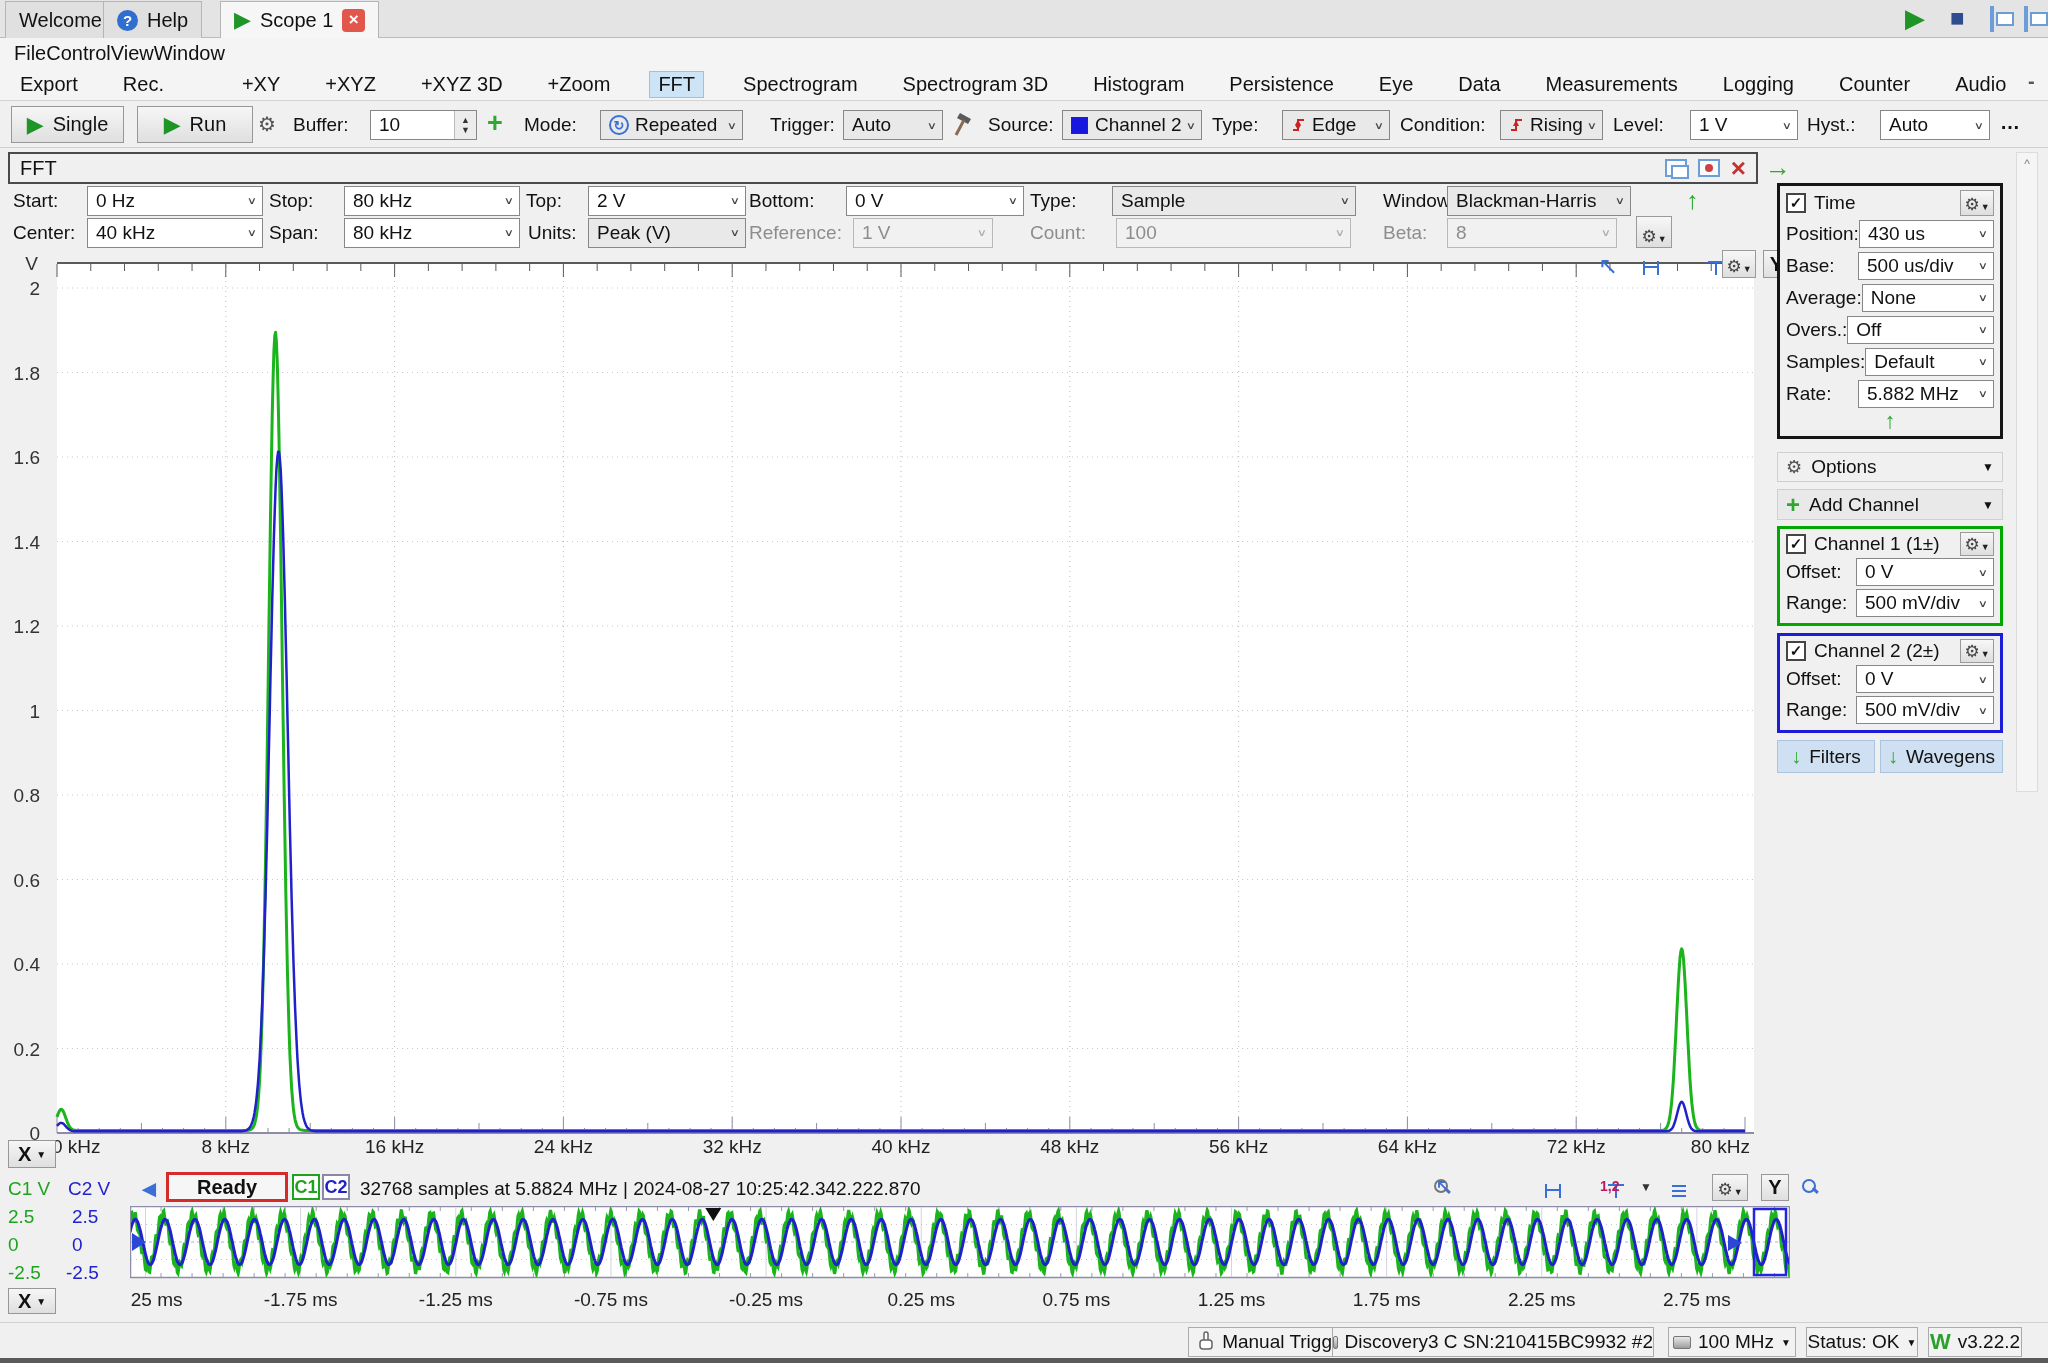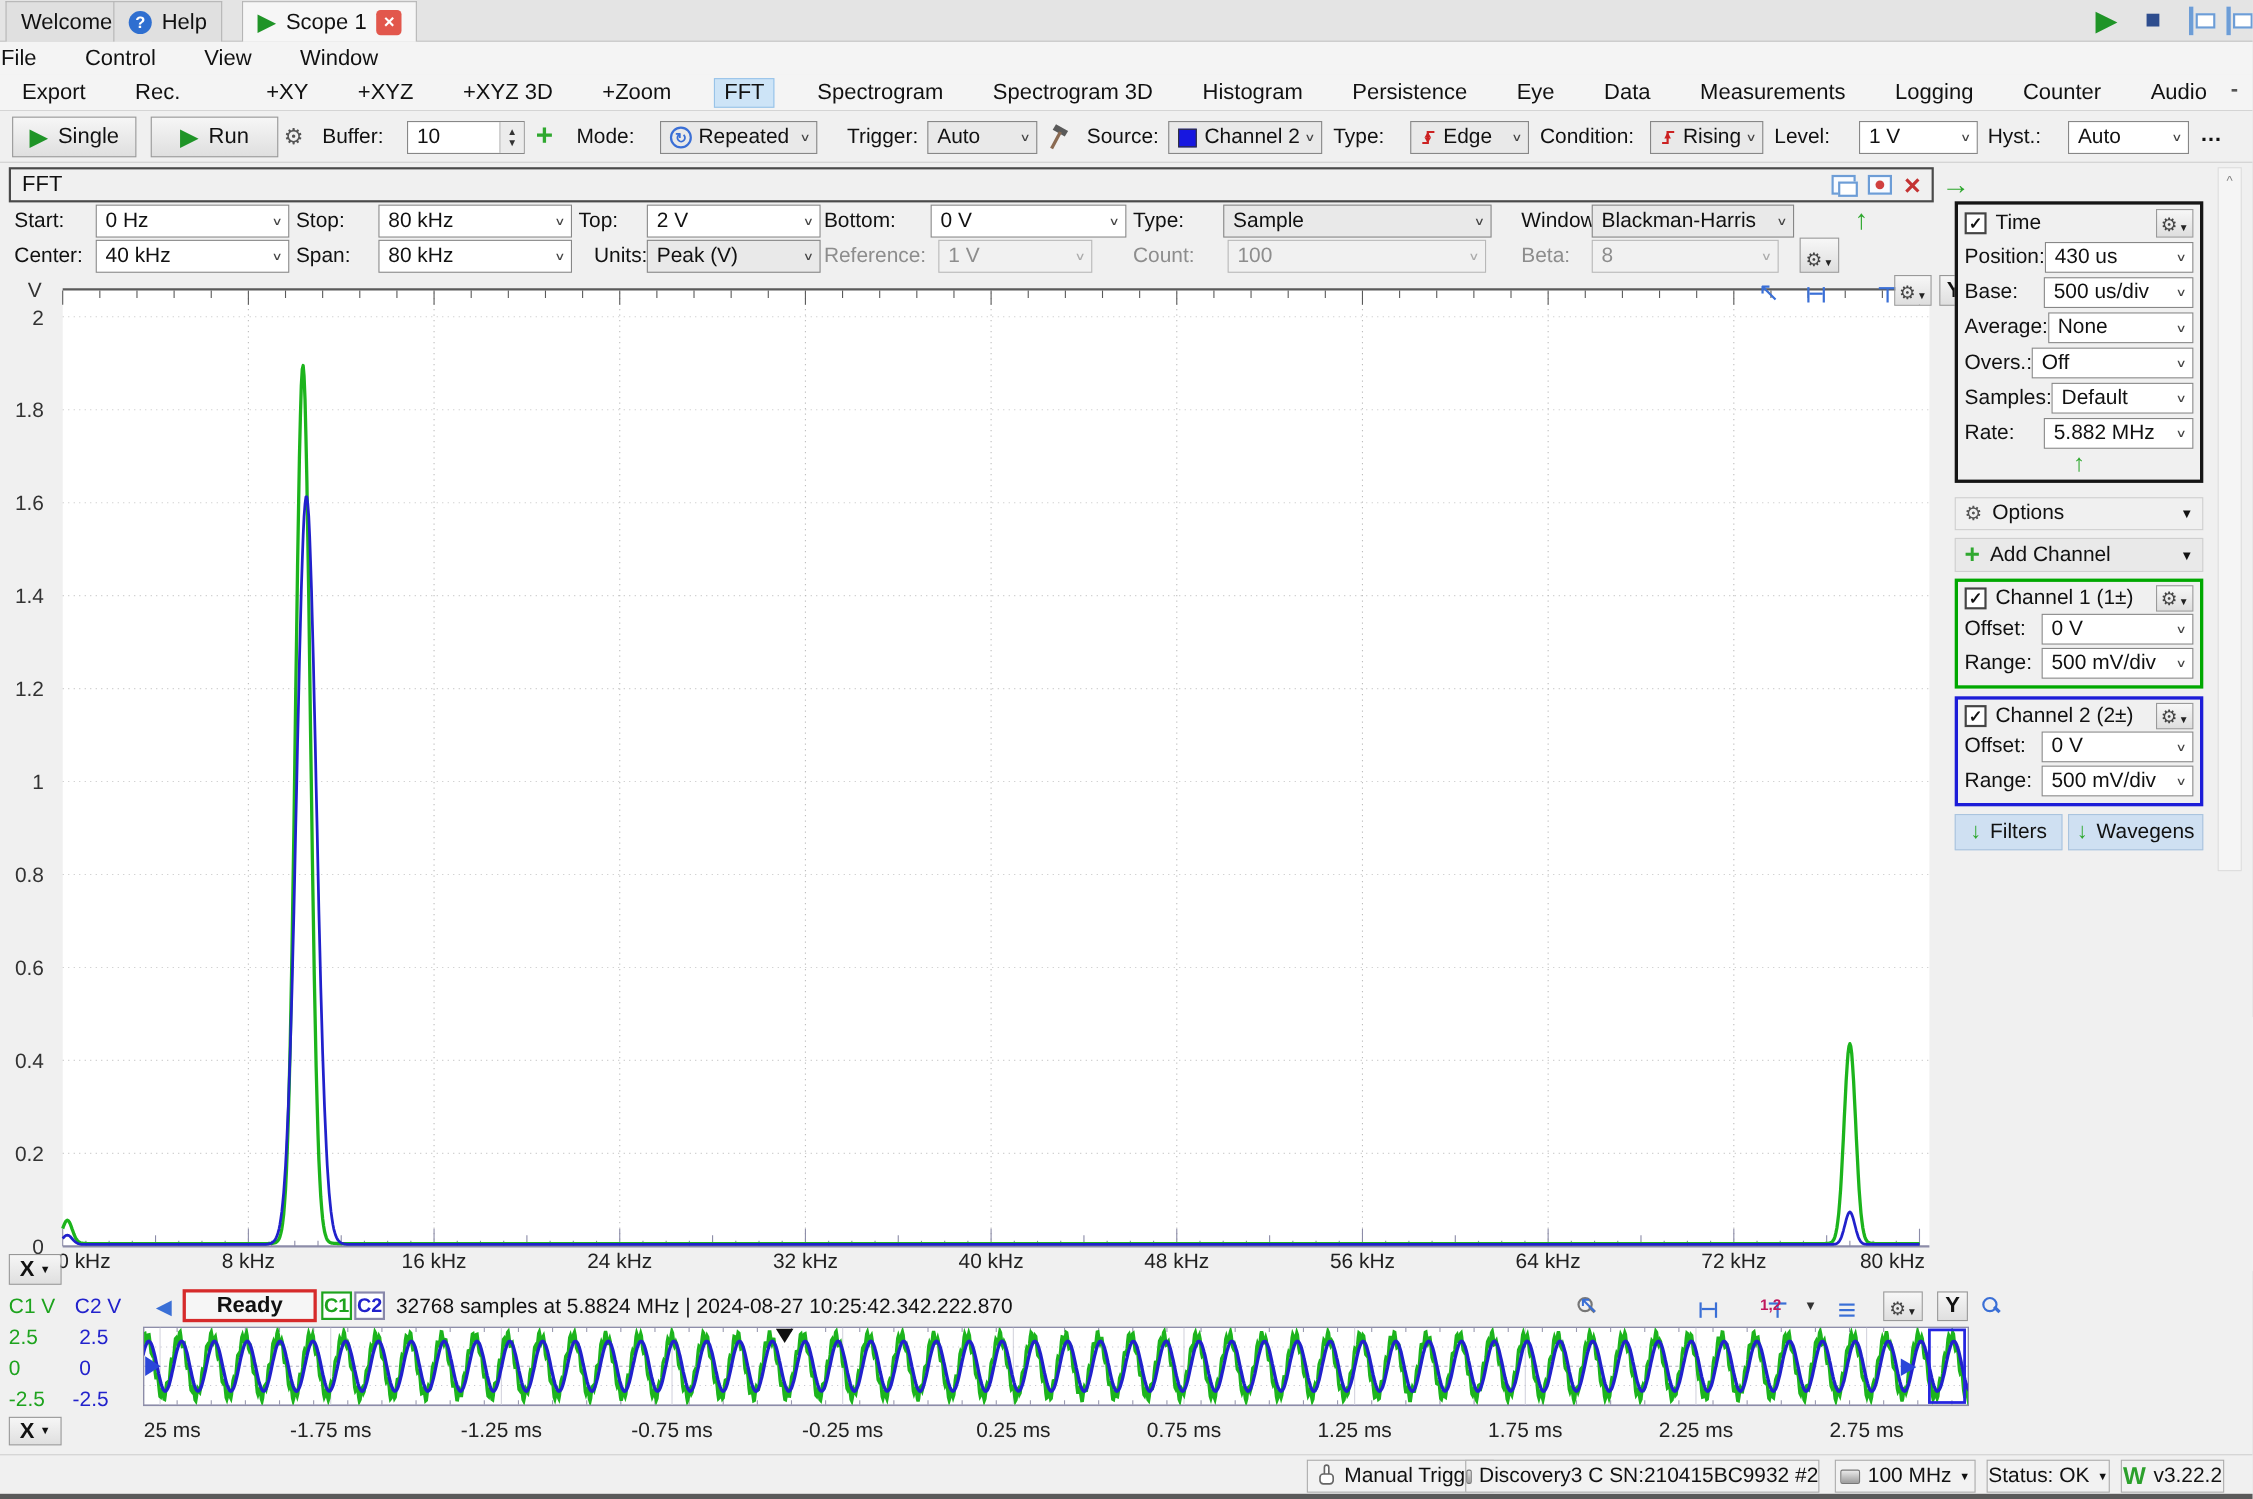--- a/index.html
+++ b/index.html
@@ -14,22 +14,22 @@
   .tab{position:absolute;top:1px;height:37px;display:flex;align-items:center;gap:9px;padding:0 13px;
        font-size:20px;background:#e0e0e0;border:1px solid #b5b5b5;border-bottom:none}
   .tab.active{background:#f6f6f6}
   .closebox{width:23px;height:23px;background:#e2574c;border-radius:4px;color:#fff;font-weight:bold;
             display:flex;align-items:center;justify-content:center;font-size:17px}
   .helpq{width:21px;height:21px;border-radius:50%;background:#2f6fd0;color:#fff;font-weight:bold;
          display:flex;align-items:center;justify-content:center;font-size:15px}
   .green{color:#2fa82f;font-weight:bold}
   .playg{color:#1f9427;font-size:22px;line-height:1}
   
-  .menubar{position:absolute;left:0;top:38px;width:2048px;height:30px;display:flex;align-items:center;gap:44px;
-           padding-left:1px;background:#f4f4f4;font-size:20px}
+  .menubar{position:absolute;left:0;top:38px;width:2048px;height:30px;display:flex;align-items:center;
+           padding-left:14px;background:#f4f4f4;font-size:20px}
   .ribbon{position:absolute;left:0;top:68px;width:2048px;height:33px;display:flex;align-items:center;gap:33px;
           padding-left:14px;background:#f4f4f4;border-bottom:1px solid #d4d4d4;font-size:20px}
   .ritem{padding:2px 6px;white-space:nowrap}
   .ritem.active{background:#cde4f7;border:1px solid #98c3e8;padding:1px 8px}
   .vsep{width:1px;height:24px;background:#c2c2c2}
   
   .toolbar{position:absolute;left:0;top:101px;width:2048px;height:47px;background:#f0f0f0;border-bottom:1px solid #cfcfcf}
   .btn{position:absolute;display:flex;align-items:center;justify-content:center;gap:9px;
        background:linear-gradient(#f6f6f6,#dfdfdf);border:1px solid #979797;font-size:20px}
   .dd{position:absolute;display:flex;align-items:center;background:#fff;border:1px solid #878787;
@@ -269,21 +269,21 @@
   <span class="cell-lbl" style="left:13px;top:222px">Center:</span>
   <div class="dd" style="left:87px;top:218px;width:176px">
     <span class="val">40 kHz</span>
       <span class="chev">∨</span>
     </div>
   <span class="cell-lbl" style="left:269px;top:222px">Span:</span>
   <div class="dd" style="left:344px;top:218px;width:176px">
     <span class="val">80 kHz</span>
       <span class="chev">∨</span>
     </div>
-  <span class="cell-lbl" style="left:540px;top:222px">Units:</span>
+  <span class="cell-lbl" style="left:528px;top:222px">Units:</span>
   <div class="dd gray" style="left:588px;top:218px;width:158px">
     <span class="val">Peak (V)</span>
       <span class="chev">∨</span>
     </div>
   <span class="cell-lbl dis-lbl" style="left:749px;top:222px">Reference:</span>
   <div class="dd dis" style="left:853px;top:218px;width:140px">
     <span class="val">1 V</span>
       <span class="chev">∨</span>
     </div>
   <span class="cell-lbl dis-lbl" style="left:1030px;top:222px">Count:</span>

